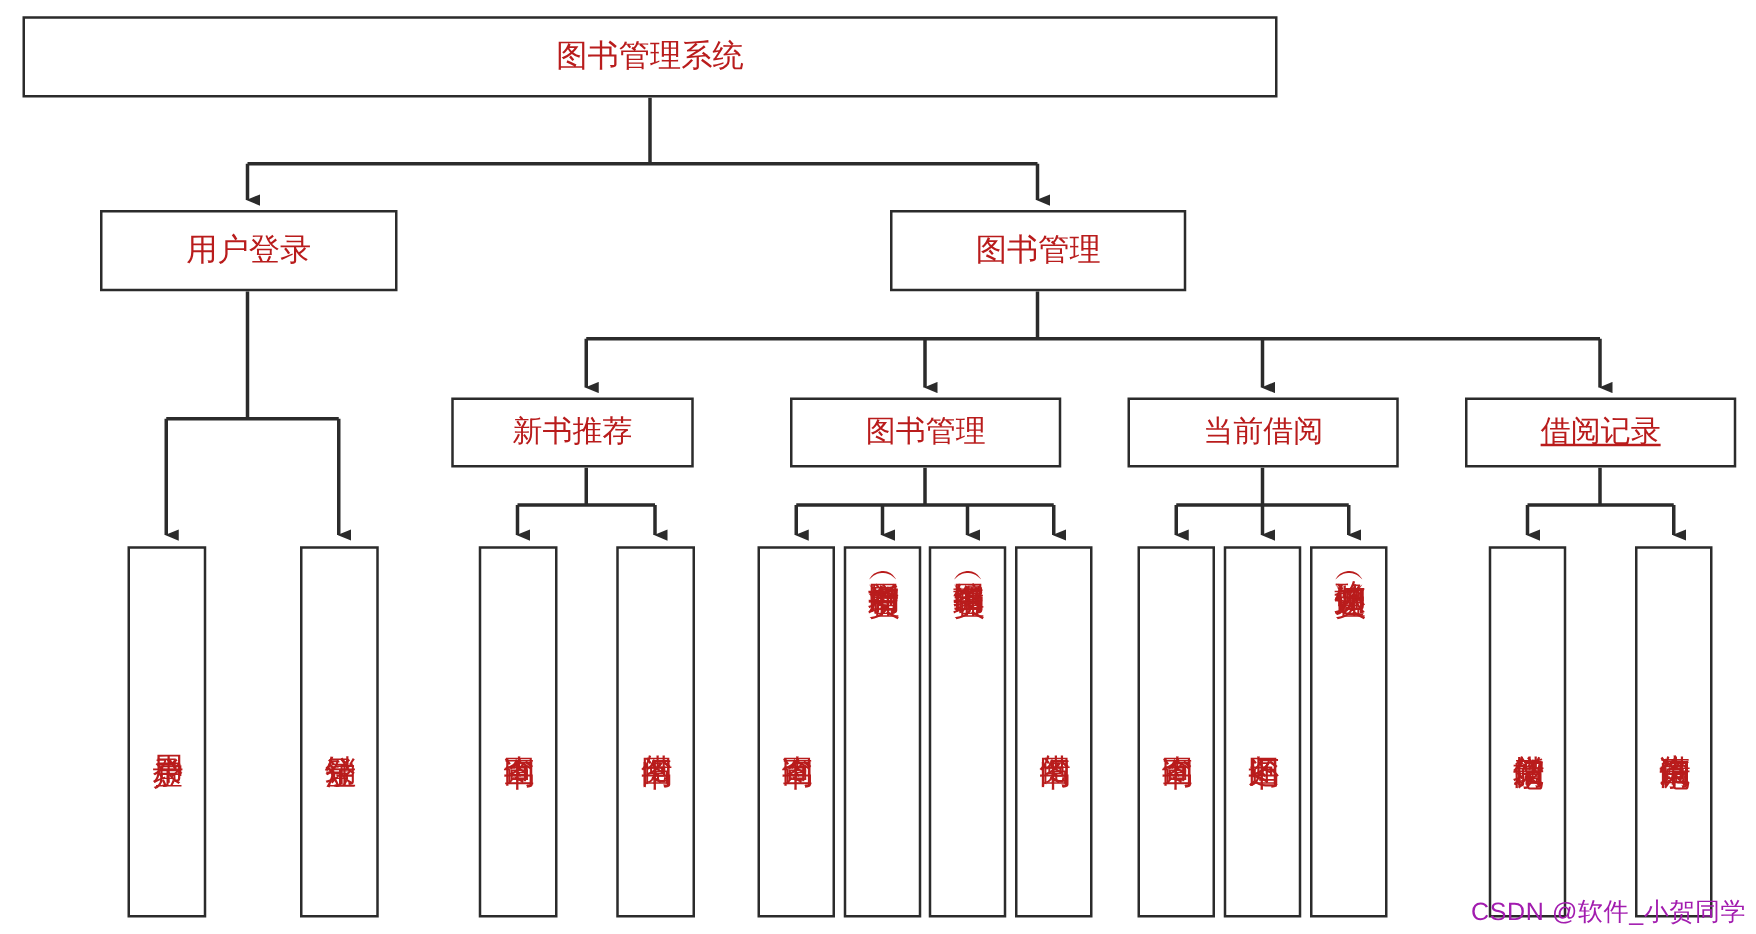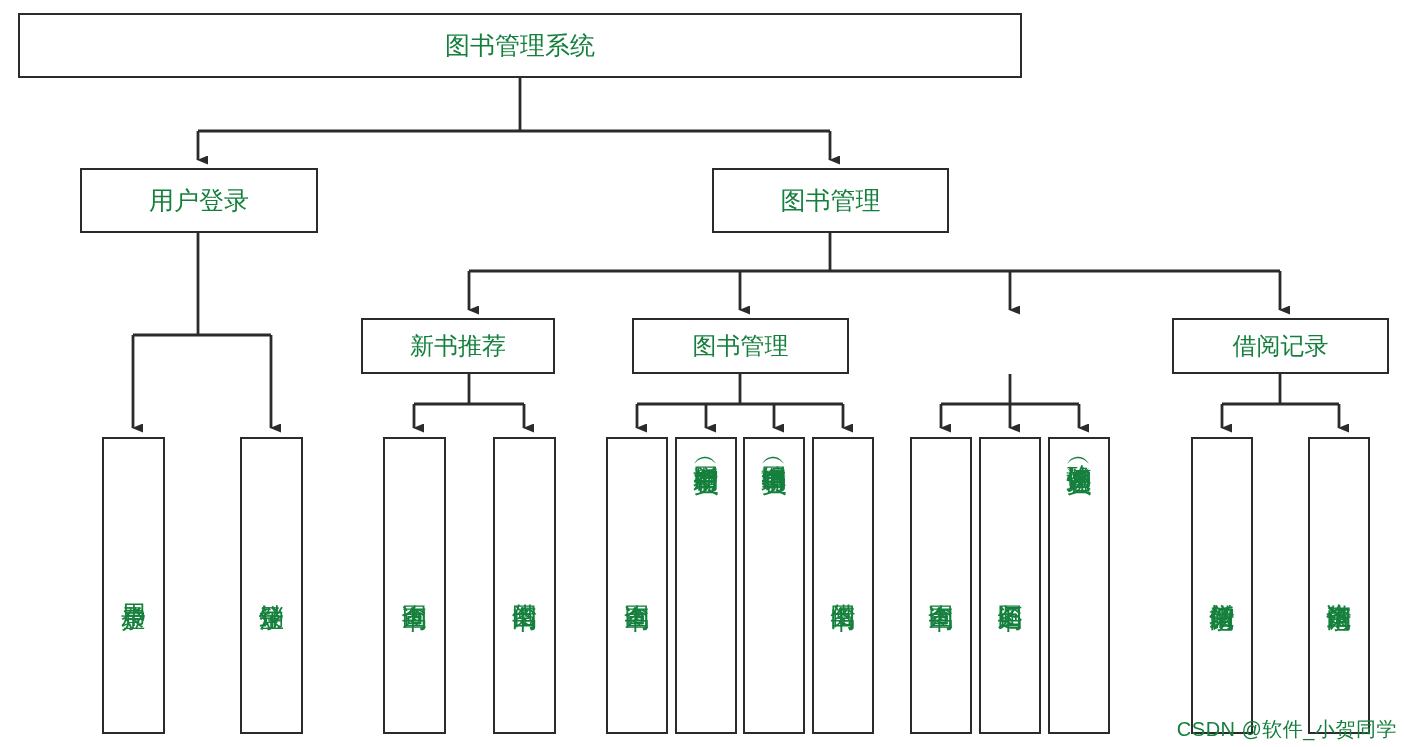--- a/index.html
+++ b/index.html
@@ -27,21 +27,21 @@
     pointer-events: none;
   }
   .node {
     position: absolute;
     box-sizing: border-box;
     background: #ffffff;
     border: 2.5px solid #2b2b2b;
     display: flex;
     align-items: center;
     justify-content: center;
-    color: #15803d;
+    color: #b91c1c;
     z-index: 3;
   }
   .node-label {
     display: block;
     text-align: center;
     line-height: 1.25;
     white-space: pre;
   }
   .node.level-root .node-label { font-size: 25px; }
   .node.level-2 .node-label { font-size: 25px; }
@@ -65,21 +65,21 @@
   }
   .node.leaf.topalign .node-label {
     margin-top: 6px;
   }
 
   #watermark {
     position: absolute;
     right: 8px;
     bottom: 4px;
     font-size: 20px;
-    color: #15803d;
+    color: #a21caf;
     letter-spacing: 0.5px;
     z-index: 6;
     white-space: pre;
   }
 </style>
 </head>
 <body>
 
 <div id="diagram-root">
 
@@ -144,21 +144,24 @@
   <div class="node level-2" style="left:712px; top:168px; width:237px; height:65px;">
     <span class="node-label">图书管理</span>
   </div>
 
   <div class="node level-3" style="left:361px; top:318px; width:194px; height:56px;">
     <span class="node-label">新书推荐</span>
   </div>
   <div class="node level-3" style="left:632px; top:318px; width:217px; height:56px;">
     <span class="node-label">图书管理</span>
   </div>
-  <div class="node level-3" style="left:1172px; top:318px; width:217px; height:56px;">
+  <div class="node level-3" style="left:902px; top:318px; width:217px; height:56px;">
+    <span class="node-label">当前借阅</span>
+  </div>
+  <div class="node level-3" style="left:1172px; top:318px; width:217px; height:56px;text-decoration:underline;">
     <span class="node-label">借阅记录</span>
   </div>
 
   <div class="node leaf centered" style="left:102px; top:437px; width:63px; height:297px;">
     <span class="node-label">用户登录</span>
   </div>
   <div class="node leaf centered" style="left:240px; top:437px; width:63px; height:297px;">
     <span class="node-label">注销登录</span>
   </div>
 

